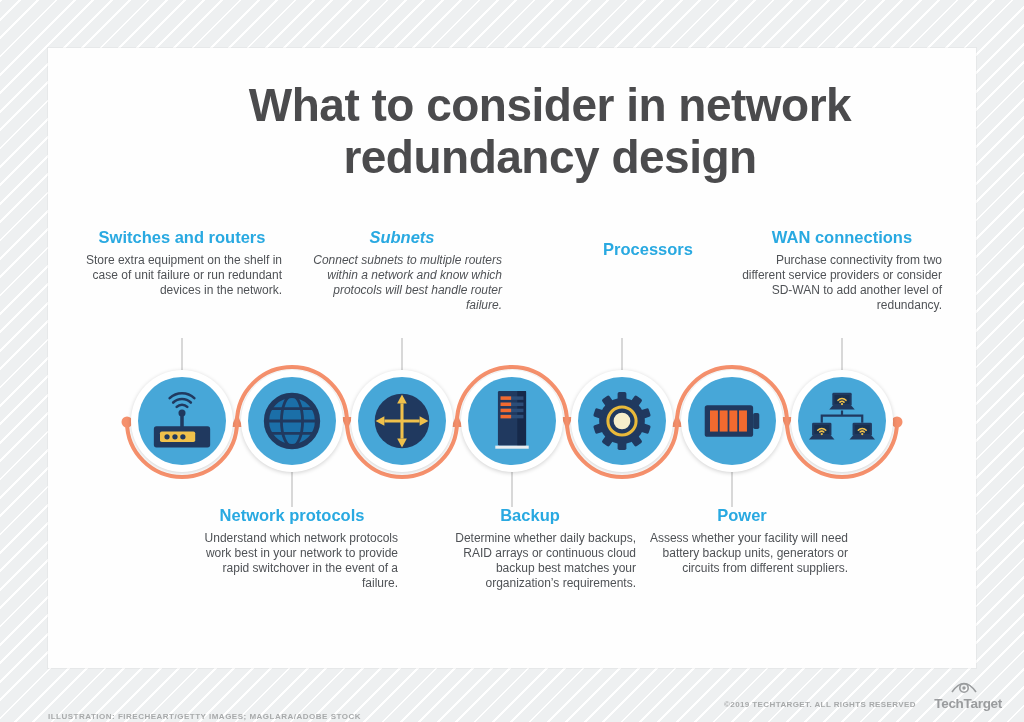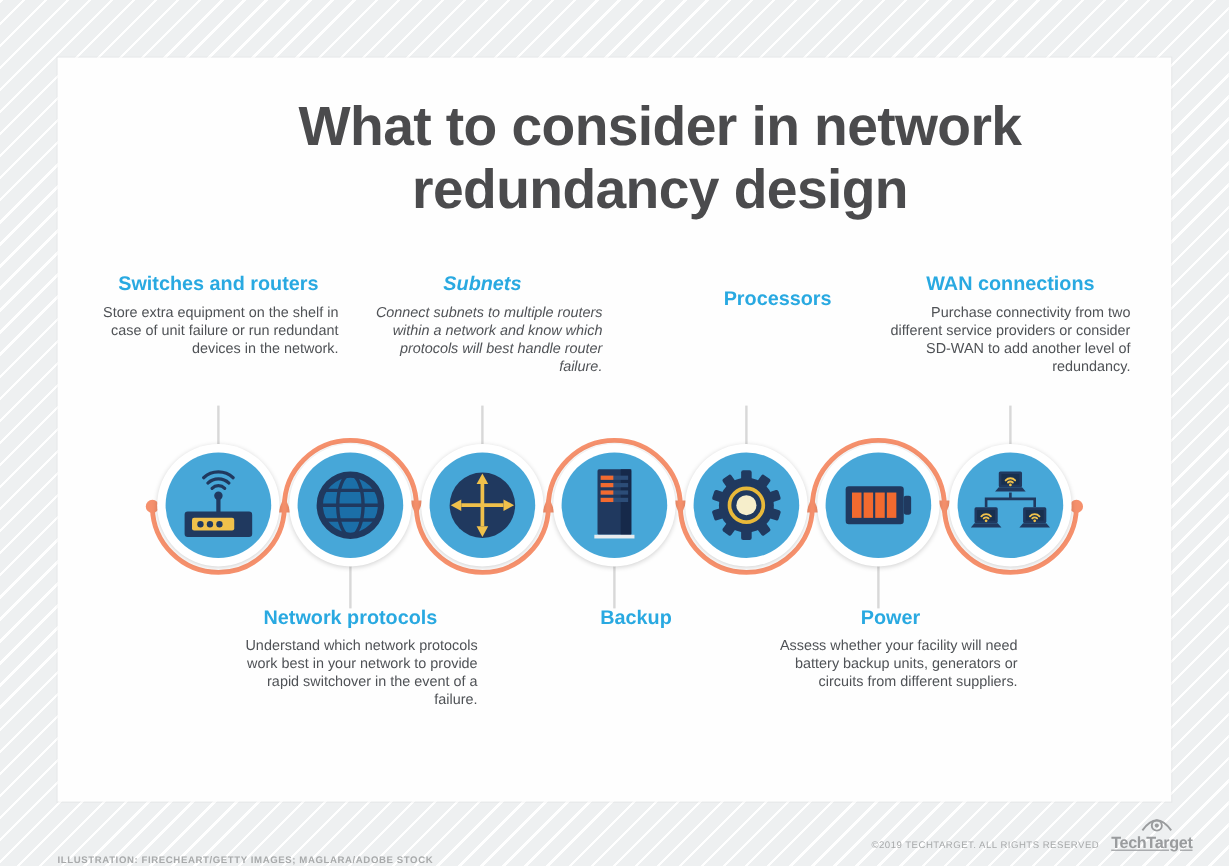--- a/index.html
+++ b/index.html
@@ -36,25 +36,25 @@
     position:absolute;left:7px;top:7px;width:88px;height:88px;border-radius:50%;
     background:#47a7d8;
   }
   .bubble svg{position:absolute;left:7px;top:7px;width:88px;height:88px;}
   .flow{position:absolute;left:0;top:0;width:1024px;height:722px;z-index:1;pointer-events:none;}
   .footer-credit{
     position:absolute;left:48px;top:698px;font-size:8px;font-weight:700;
     letter-spacing:0.5px;color:#a8aaab;z-index:3;margin-top:14px;
   }
   .footer-copy{
-    position:absolute;right:108px;top:700px;font-size:8px;font-weight:400;
+    position:absolute;right:108px;top:700px;font-size:8px;font-weight:700;
     letter-spacing:0.4px;color:#a8aaab;z-index:3;
   }
   .logo{
-    position:absolute;right:22px;top:680px;width:76px;text-align:left;z-index:3;color:#9a9c9e;text-decoration:underline;
+    position:absolute;right:22px;top:680px;width:76px;text-align:right;z-index:3;color:#9a9c9e;
   }
   .logo .eye{display:block;margin:0 auto;}
   .logo .brand{font-size:13.5px;font-weight:700;letter-spacing:-0.3px;}
 </style>
 </head>
 <body>
 
 <div class="canvas">
   <div class="card"></div>
 
@@ -77,20 +77,21 @@
     <p class="hd">WAN connections</p>
     <p class="bd">Purchase connectivity from two different service providers or consider SD-WAN to add another level of redundancy.</p>
   </div>
 
   <div class="step step-bottom" style="left:186px;">
     <p class="hd">Network protocols</p>
     <p class="bd">Understand which network protocols work best in your network to provide rapid switchover in the event of a failure.</p>
   </div>
   <div class="step step-bottom" style="left:406px;margin-left:18px;">
     <p class="hd">Backup</p>
+    <p class="bd">Determine whether daily backups, RAID arrays or continuous cloud backup best matches your organization’s requirements.</p>
   </div>
   <div class="step step-bottom" style="left:626px;margin-left:10px;">
     <p class="hd">Power</p>
     <p class="bd">Assess whether your facility will need battery backup units, generators or circuits from different suppliers.</p>
   </div>
 
   <div class="connector conn-top" style="left:181px;"></div>
   <div class="connector conn-top" style="left:401px;"></div>
   <div class="connector conn-top" style="left:621px;"></div>
   <div class="connector conn-top" style="left:841px;"></div>

